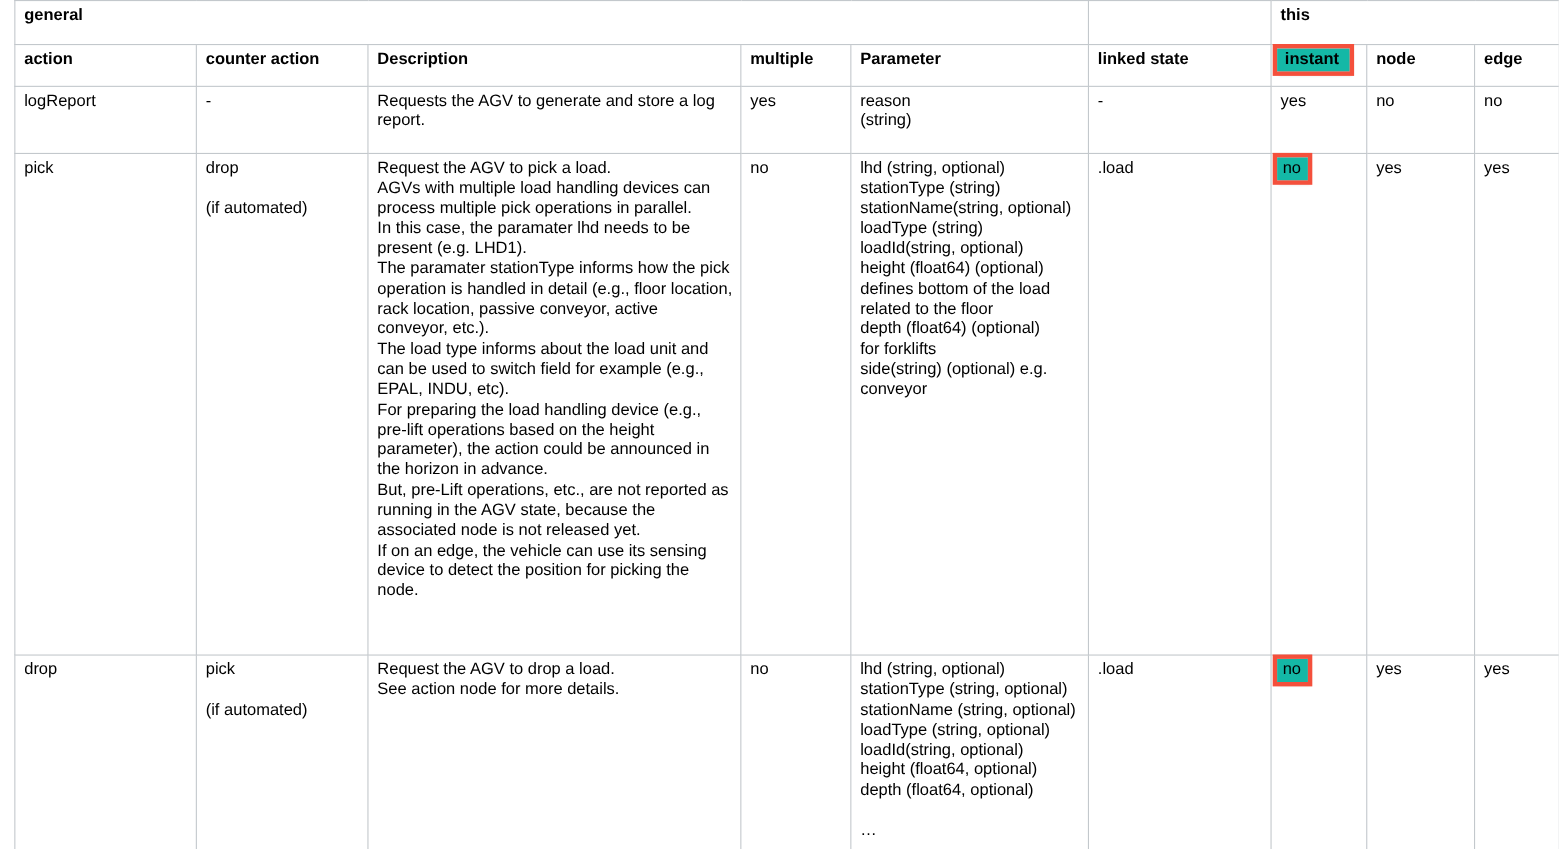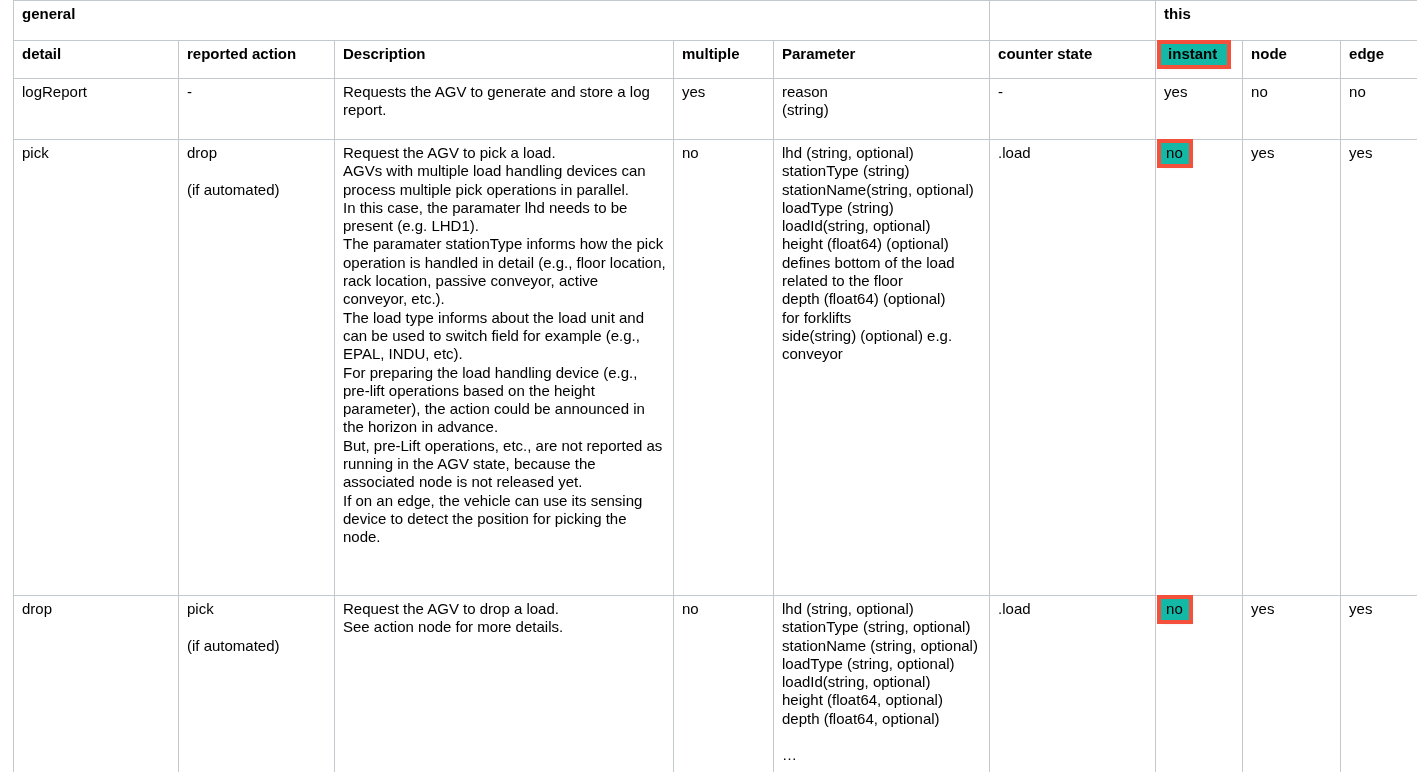--- a/index.html
+++ b/index.html
@@ -126,26 +126,26 @@
     </colgroup>
     <tbody>
 
       <tr class="r-group">
         <td class="hdr-group" colspan="5">general</td>
         <td class="blank"></td>
         <td class="hdr-group" colspan="3">this</td>
       </tr>
 
       <tr class="r-head">
-        <td class="hdr">detail</td>
-        <td class="hdr">reported action</td>
+        <td class="hdr">action</td>
+        <td class="hdr">counter action</td>
         <td class="hdr">Description</td>
         <td class="hdr">multiple</td>
         <td class="hdr">Parameter</td>
-        <td class="hdr">counter state</td>
+        <td class="hdr">linked state</td>
         <td class="hdr"><span class="hl wide">instant</span></td>
         <td class="hdr">node</td>
         <td class="hdr">edge</td>
       </tr>
 
       <tr class="r-log">
         <td>
             <span class="cell-text">logReport</span>
           </td>
         <td>

